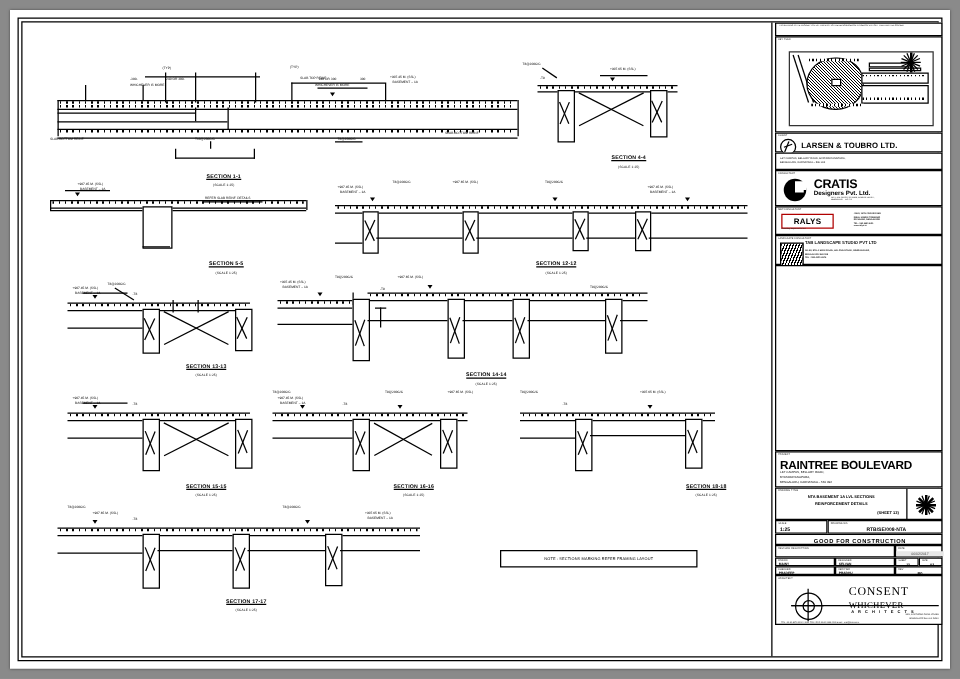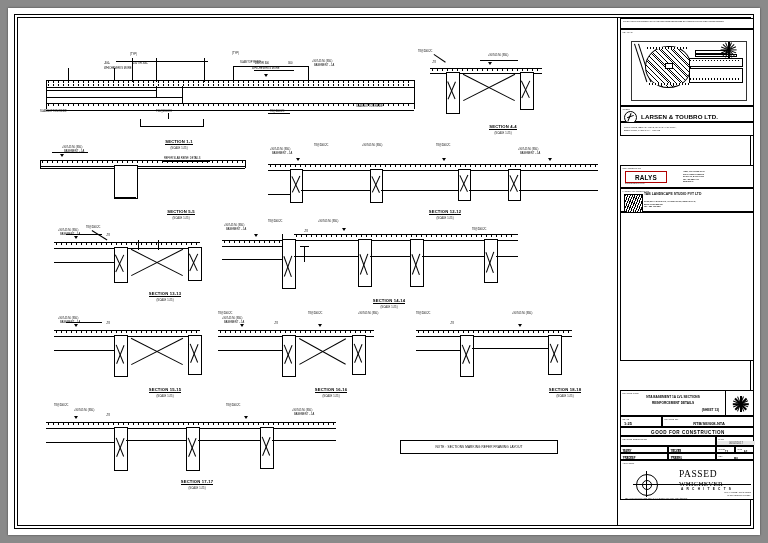--- a/index.html
+++ b/index.html
@@ -478,20 +478,32 @@
           <div class="lt-bar" style="left:1.5px;top:4.6px;width:7.4px;height:1.4px;transform:rotate(-20deg);"></div>
         </div>
         <div class="brandline" style="left:20px;top:5.5px;font-size:6.2px;letter-spacing:.1px;">LARSEN &amp; TOUBRO LTD.</div>
       </div>
 
       <div class="tbbox" style="left:0;top:104px;width:134px;height:14px;">
         <div class="tiny" style="position:absolute;left:3px;top:3px;white-space:pre-line;">L&amp;T CAMPUS, BELLARY ROAD, BYATARAYANAPURA,
 BENGALURU, KARNATAKA – 560 092</div>
       </div>
 
+      <div class="tbbox" style="left:0;top:118px;width:134px;height:29px;">
+        <div class="tblabel">CONSULTANT</div>
+        <div style="position:absolute;left:6px;top:6px;width:18px;height:18px;">
+          <div class="cr-pie" style="left:0;top:0;width:18px;height:18px;"></div>
+          <div class="cr-wedge" style="left:9px;top:2px;width:9px;height:7px;"></div>
+          <div class="cr-wedge" style="left:9px;top:9px;width:7px;height:2px;"></div>
+        </div>
+        <div class="brandline" style="left:30px;top:5px;font-size:10px;letter-spacing:-.3px;">CRATIS</div>
+        <div class="brandline" style="left:30px;top:15px;font-size:5px;">Designers Pvt. Ltd.</div>
+        <div class="tiny" style="position:absolute;left:44px;top:21px;font-size:1.5px;line-height:2.1px;white-space:pre-line;">NO.1, 4TH CROSS, 1ST MAIN, DOMLUR LAYOUT,
+BENGALURU – 560 071</div>
+      </div>
 
       <div class="tbbox" style="left:0;top:147px;width:134px;height:23px;">
         <div class="tblabel">MEP CONSULTANT</div>
         <div style="position:absolute;left:4px;top:5px;width:40px;height:10px;border:0.9px solid #b00000;display:flex;align-items:center;justify-content:center;">
           <span style="font-size:6.4px;font-weight:bold;color:#000;letter-spacing:.2px;">RALYS</span>
         </div>
         <div class="tiny" style="position:absolute;left:4px;top:16.5px;font-size:1.5px;">Consulting Engineers Pvt Ltd</div>
         <div class="tiny" style="position:absolute;left:62px;top:4px;font-size:1.7px;line-height:2.6px;white-space:pre-line;font-weight:bold;">#1220, 14TH CROSS ROAD
 IDEAL HOMES TOWNSHIP
 RR NAGAR, BANGALORE
@@ -505,20 +517,27 @@
              repeating-linear-gradient(112deg,#000 0 1px,#fff 1px 2.2px),
              repeating-linear-gradient(50deg,#000 0 .8px,transparent .8px 2.6px);border:0.5px solid #000;"></div>
         <div class="tiny2" style="position:absolute;left:23px;top:4px;font-weight:bold;font-size:3.4px;">TAB LANDSCAPE STUDIO PVT LTD</div>
         <div class="tiny" style="position:absolute;left:23px;top:11px;font-size:1.8px;line-height:2.6px;white-space:pre-line;font-weight:bold;">NO.53, 8TH A MAIN ROAD, HAL 2ND STAGE, INDIRANAGAR,
 BENGALURU 560 008
 TEL : 080 4120 6574</div>
       </div>
 
       <div class="tbbox" style="left:0;top:194px;width:134px;height:149px;border-bottom:1.2px solid #000;"></div>
 
+      <div class="tbbox" style="left:0;top:343px;width:134px;height:29px;">
+        <div class="tblabel">PROJECT</div>
+        <div style="position:absolute;left:3px;top:4px;font-size:9.4px;font-weight:bold;letter-spacing:-.2px;color:#000;">RAINTREE BOULEVARD</div>
+        <div class="tiny" style="position:absolute;left:3px;top:15px;font-size:2.4px;">L&amp;T CAMPUS, BELLARY ROAD,</div>
+        <div class="tiny" style="position:absolute;left:3px;top:19px;font-size:2.4px;">BYATARAYANAPURA,</div>
+        <div class="tiny" style="position:absolute;left:3px;top:23px;font-size:2.4px;">BENGALURU, KARNATAKA – 560 092</div>
+      </div>
 
       <div class="tbbox" style="left:0;top:372px;width:134px;height:26px;">
         <div class="tblabel">DRAWING TITLE</div>
         <div style="position:absolute;left:0;top:4px;width:104px;text-align:center;font-size:3.2px;font-weight:bold;color:#000;">NTA  BASEMENT 1A LVL SECTIONS</div>
         <div style="position:absolute;left:0;top:10px;width:104px;text-align:center;font-size:3.2px;font-weight:bold;color:#000;">REINFORCEMENT DETAILS</div>
         <div style="position:absolute;left:0;top:17px;width:104px;text-align:right;padding-right:6px;box-sizing:border-box;font-size:3.2px;font-weight:bold;color:#000;">(SHEET 13)</div>
         <div style="position:absolute;left:104px;top:0;width:30px;height:26px;border-left:0.8px solid #000;">
           <div class="rosette" style="left:7px;top:5px;width:16px;height:16px;">
             <div class="ray" style="left:7.4px;top:0;width:1.6px;height:16px;"></div>
             <div class="ray" style="left:7.4px;top:0;width:1.6px;height:16px;transform:rotate(45deg);"></div>
@@ -585,21 +604,21 @@
 
       <div class="tbbox" style="left:0;top:442px;width:134px;height:40px;border-width:1.2px;">
         <div class="tblabel">ARCHITECT</div>
         <div style="position:absolute;left:12px;top:10px;width:26px;height:26px;">
           <div class="comp-c" style="left:3px;top:3px;width:20px;height:20px;"></div>
           <div class="ln" style="left:12.6px;top:0;width:0.8px;height:26px;"></div>
           <div class="ln" style="left:0;top:12.6px;width:26px;height:0.8px;"></div>
           <div class="comp-c" style="left:9px;top:9px;width:8px;height:8px;"></div>
         </div>
         <div class="ln" style="left:12px;top:23px;width:118px;height:0.8px;"></div>
-        <div style="position:absolute;left:58px;top:8px;font-size:9.5px;letter-spacing:.6px;color:#000;font-family:'Liberation Serif',serif;">PASSED</div>
+        <div style="position:absolute;left:58px;top:8px;font-size:9.5px;letter-spacing:.6px;color:#000;font-family:'Liberation Serif',serif;">CONSENT</div>
         <div style="position:absolute;left:58px;top:19px;font-size:7px;letter-spacing:.2px;color:#000;font-family:'Liberation Serif',serif;">WHICHEVER</div>
         <div style="position:absolute;left:60px;top:26px;font-size:3.2px;letter-spacing:1.2px;color:#000;font-weight:bold;">A R C H I T E C T S</div>
         <div class="tiny" style="position:absolute;left:74px;top:30px;font-size:1.8px;line-height:2.5px;white-space:pre-line;text-align:right;width:56px;">33/1, KASTURBA ROAD CROSS
 BANGALORE 560 001 INDIA</div>
         <div class="tiny" style="position:absolute;left:4px;top:36px;font-size:1.7px;">TEL : 91 80 4179 1000 / 2221 7502 / FAX 91 80 2299 0090   email : mail@thomas.in</div>
       </div>
 
     </div>
 
   </div>

